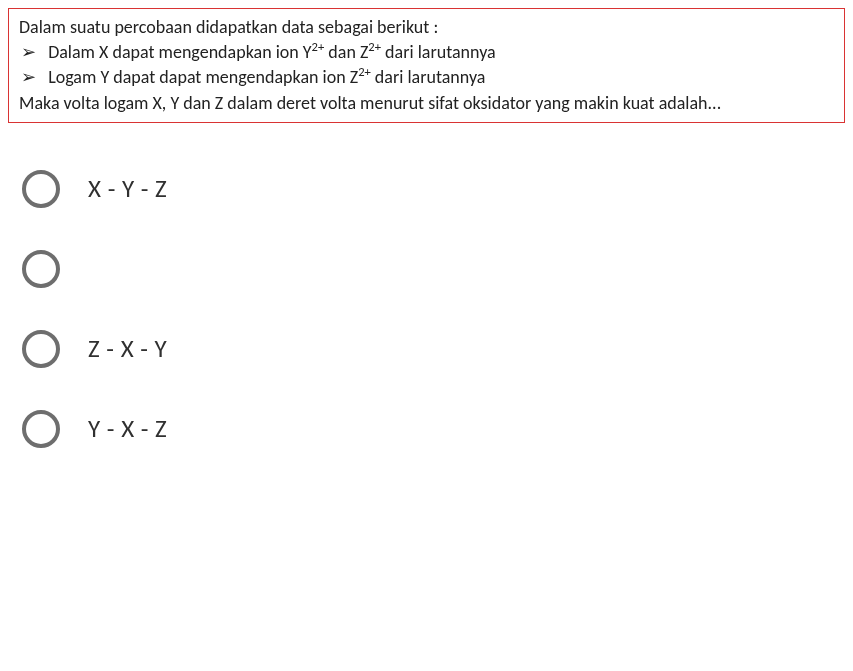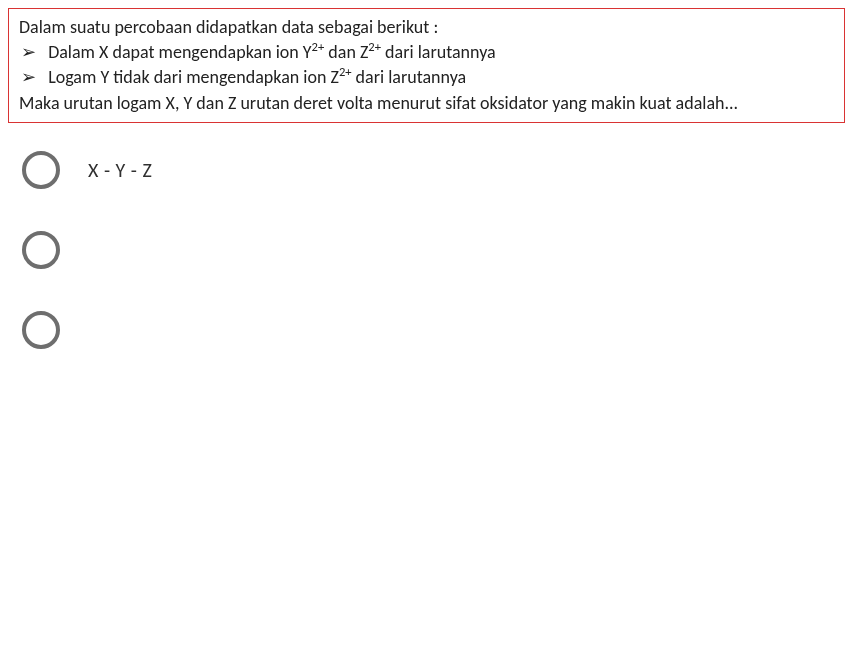--- a/index.html
+++ b/index.html
@@ -10,21 +10,21 @@
     body {
       font-family: Calibri, 'Segoe UI', Arial, sans-serif;
       background: #ffffff;
       width: 853px;
       height: 671px;
       padding: 8px;
     }
     .question-box {
       border: 1px solid #d93333;
       padding: 6px 10px;
-      margin-bottom: 28px;
+      margin-bottom: 47px;
       font-size: 18px;
       line-height: 1.4;
       color: #222;
     }
     .question-box .line {
       display: block;
     }
     .bullet-line {
       display: flex;
       align-items: flex-start;
@@ -51,52 +51,57 @@
     }
     .radio-circle {
       width: 38px;
       height: 38px;
       border: 4px solid #6e6e6e;
       border-radius: 50%;
       flex-shrink: 0;
       margin-right: 28px;
     }
     .option-label {
-      font-size: 20px;
+      font-size: 25px;
       color: #303030;
       letter-spacing: 0.5px;
     }
   </style>
 </head>
 <body>
 
 <div class="question-box">
   <span class="line">Dalam suatu percobaan didapatkan data sebagai berikut :</span>
 
   <span class="line bullet-line">
     <span class="arrow-bullet">➢</span>
     <span>
       <span>Dalam X dapat mengendapkan ion Y</span><span class="sup">2+</span><span> dan Z</span><span class="sup">2+</span><span> dari larutannya</span>
     </span>
   </span>
 
   <span class="line bullet-line">
     <span class="arrow-bullet">➢</span>
     <span>
-      <span>Logam Y tidak dari mengendapkan ion Z</span><span class="sup">2+</span><span> dari larutannya</span>
+      <span>Logam Y dapat dapat mengendapkan ion Z</span><span class="sup">2+</span><span> dari larutannya</span>
     </span>
   </span>
 
-  <span class="line">Maka urutan logam X, Y dan Z urutan deret volta menurut sifat oksidator yang makin kuat adalah...</span>
+  <span class="line">Maka volta logam X, Y dan Z dalam deret volta menurut sifat oksidator yang makin kuat adalah...</span>
 </div>
 
 <div class="options-container">
   <div class="option-row">
     <div class="radio-circle"></div>
     <div class="option-label">X - Y - Z</div>
   </div>
   <div class="option-row">
     <div class="radio-circle"></div>
   </div>
   <div class="option-row">
     <div class="radio-circle"></div>
+    <div class="option-label">Z - X - Y</div>
+  </div>
+  <div class="option-row">
+    <div class="radio-circle"></div>
+    <div class="option-label">Y - X - Z</div>
   </div>
 </div>
 
 </body></html>

